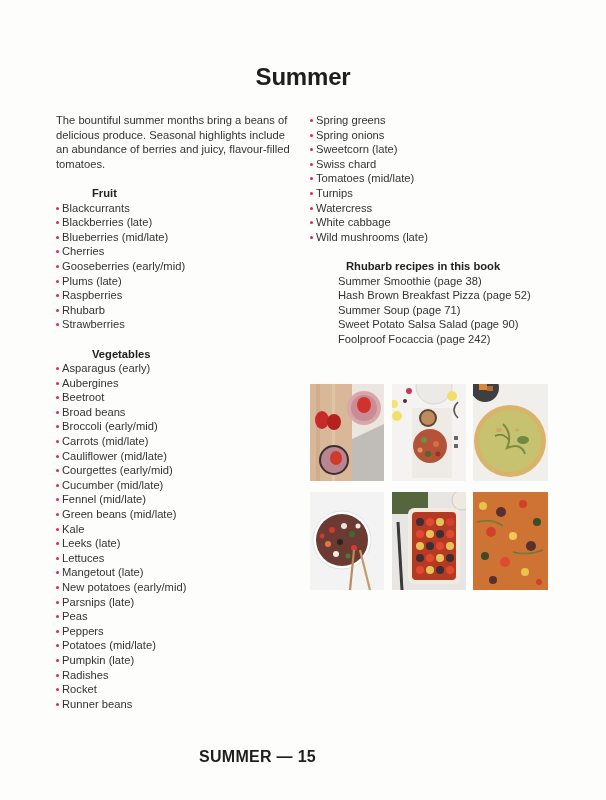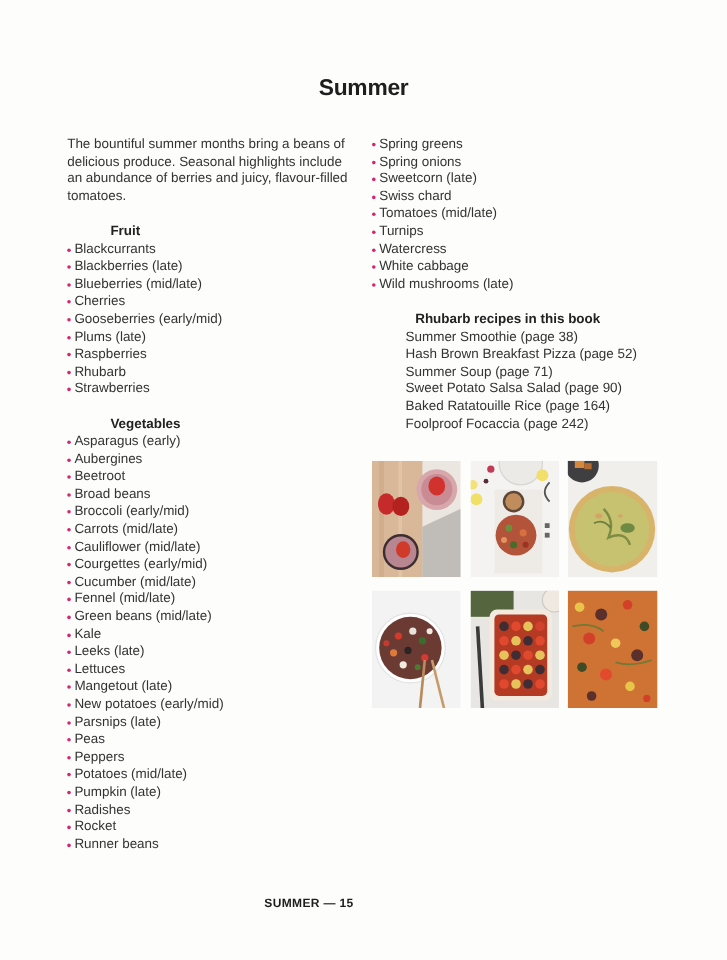--- a/index.html
+++ b/index.html
@@ -1,21 +1,21 @@
 <!DOCTYPE html>
 <html style="--bullet: #d6246e;"><head>
 <meta charset="utf-8">
 <style>
   * { box-sizing: border-box; margin: 0; padding: 0; }
   html, body { width: 606px; height: 800px; background: #fdfdfc; overflow: hidden; }
   body { position: relative; font-family: "Liberation Sans", "DejaVu Sans", sans-serif; color: #2b2b2b; }
 
   .page-title {
     position: absolute; left: 0; top: 63px; width: 606px; text-align: center;
-    font-family: "Liberation Sans", sans-serif; font-weight: bold; font-size: 19px;
+    font-family: "Liberation Sans", sans-serif; font-weight: bold; font-size: 24px;
     letter-spacing: -0.2px; color: #1e1e1e;
   }
 
   .col { position: absolute; font-size: 11.2px; line-height: 14.6px; color: #333; }
   .col-left { left: 56px; top: 113px; width: 240px; }
   .col-right { left: 310px; top: 113px; width: 245px; }
 
   .intro { margin-bottom: 14.6px; }
   .section-heading { font-weight: bold; color: #222; padding-left: 36px; }
   .section { margin-bottom: 14.6px; }
@@ -34,21 +34,21 @@
   .photo { position: absolute; overflow: hidden; }
   .p1 { left: 0; top: 0; width: 74px; height: 97px; }
   .p2 { left: 82px; top: 0; width: 74px; height: 97px; }
   .p3 { left: 163px; top: 0; width: 75px; height: 97px; }
   .p4 { left: 0; top: 108px; width: 74px; height: 98px; }
   .p5 { left: 82px; top: 108px; width: 74px; height: 98px; }
   .p6 { left: 163px; top: 108px; width: 75px; height: 98px; }
 
   .footer {
     position: absolute; left: 0; top: 748px; width: 515px; text-align: center;
-    font-weight: bold; font-size: 10px; letter-spacing: 0.3px; color: #1e1e1e;
+    font-weight: bold; font-size: 16px; letter-spacing: 0.3px; color: #1e1e1e;
   }
 </style>
 </head>
 <body>
 
 <h1 class="page-title">Summer</h1>
 
 <div class="col col-left">
   <p class="intro">The bountiful summer months bring a beans of delicious produce. Seasonal highlights include an abundance of berries and juicy, flavour-filled tomatoes.</p>
 
@@ -113,21 +113,20 @@
     </ul>
   </div>
 
   <div class="section">
     <div class="section-heading">Rhubarb recipes in this book</div>
     <ul class="recipes">
       <li>Summer Smoothie (page 38)</li>
       <li>Hash Brown Breakfast Pizza (page 52)</li>
       <li>Summer Soup (page 71)</li>
       <li>Sweet Potato Salsa Salad (page 90)</li>
-      <li>Baked Ratatouille Rice (page 164)</li>
       <li>Foolproof Focaccia (page 242)</li>
     </ul>
   </div>
 </div>
 
 <div class="photo-grid">
 
   <div class="photo p1">
     <svg width="74" height="97" viewBox="0 0 74 97">
       <rect width="74" height="97" fill="#ece6e0"></rect>

